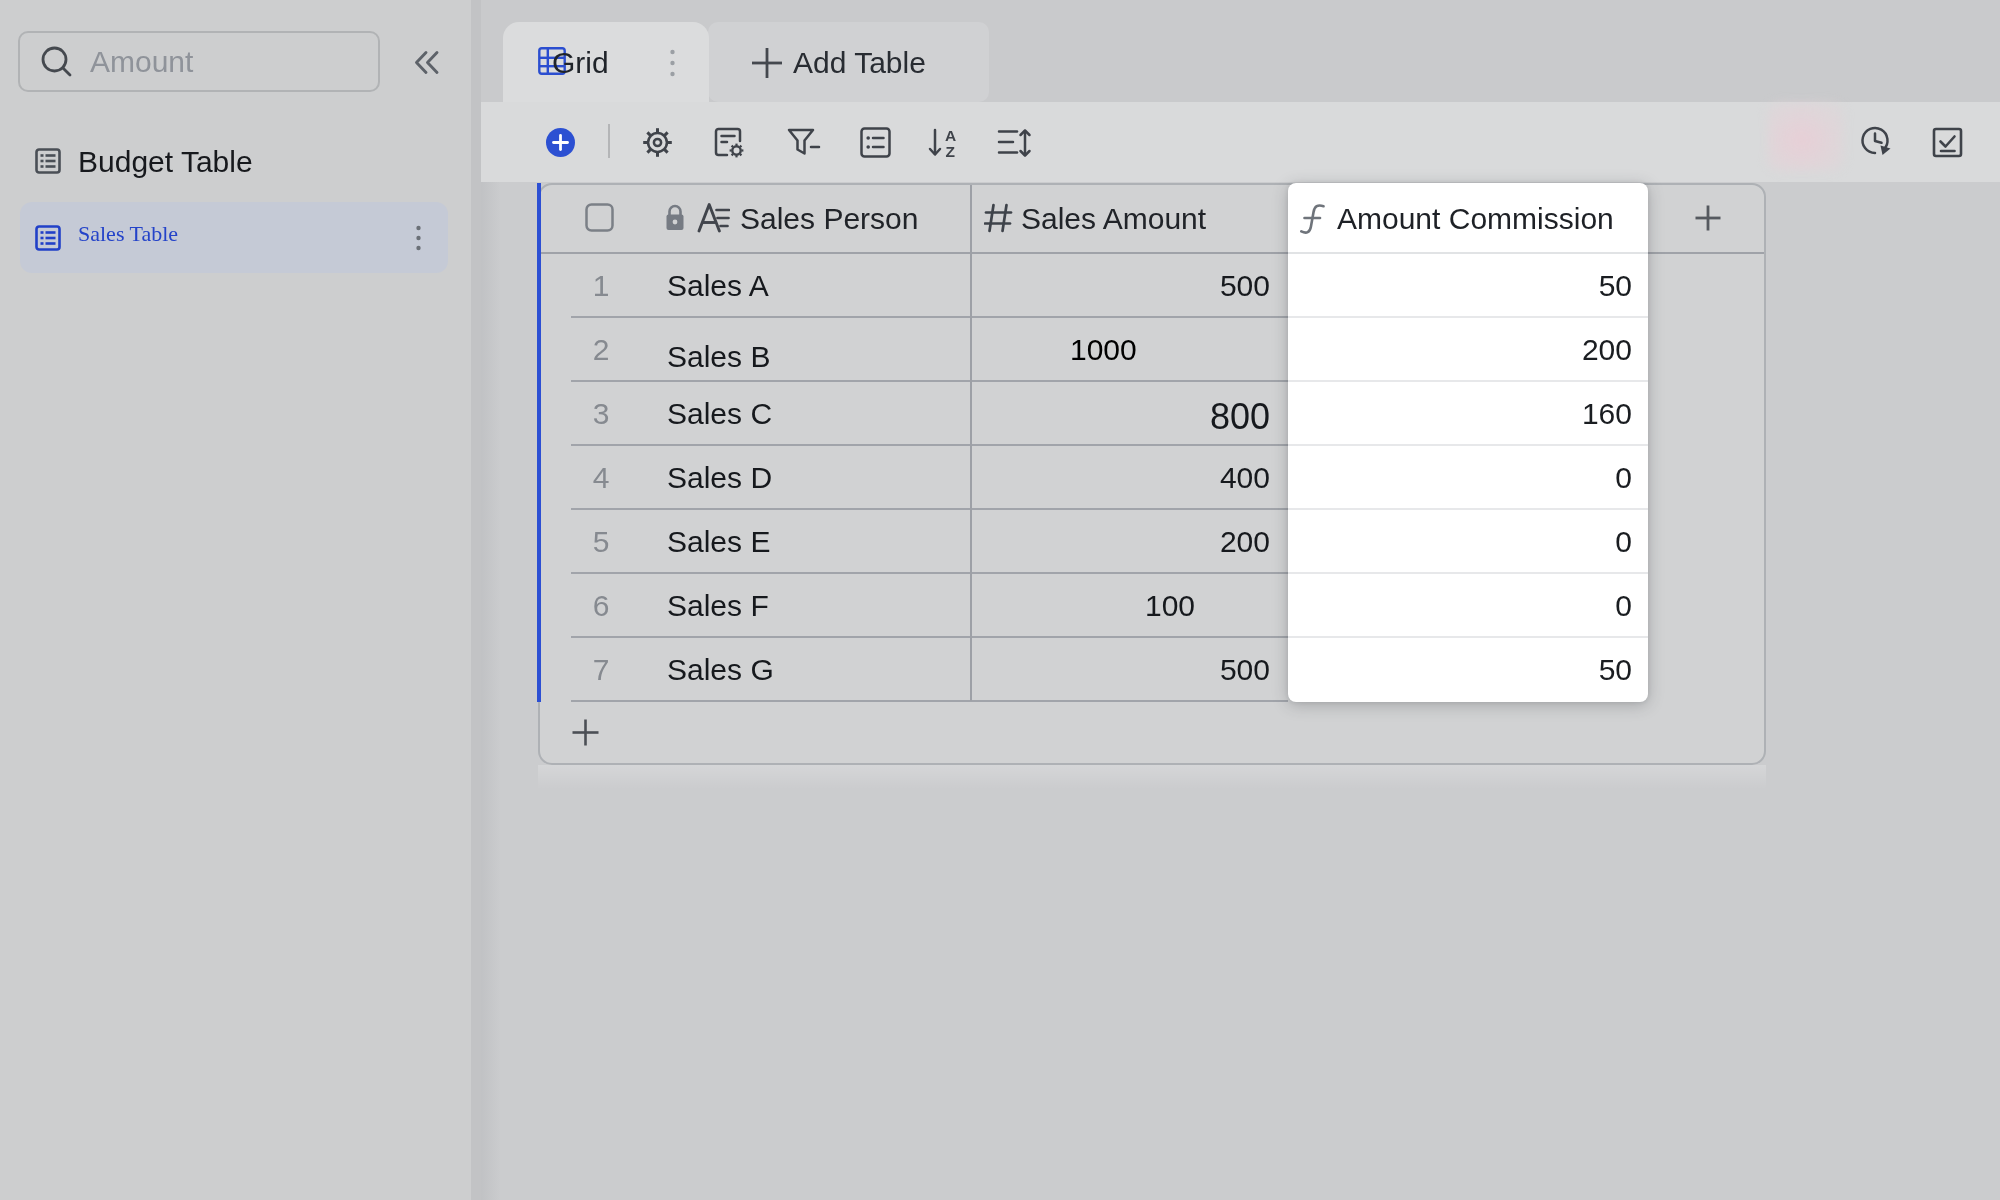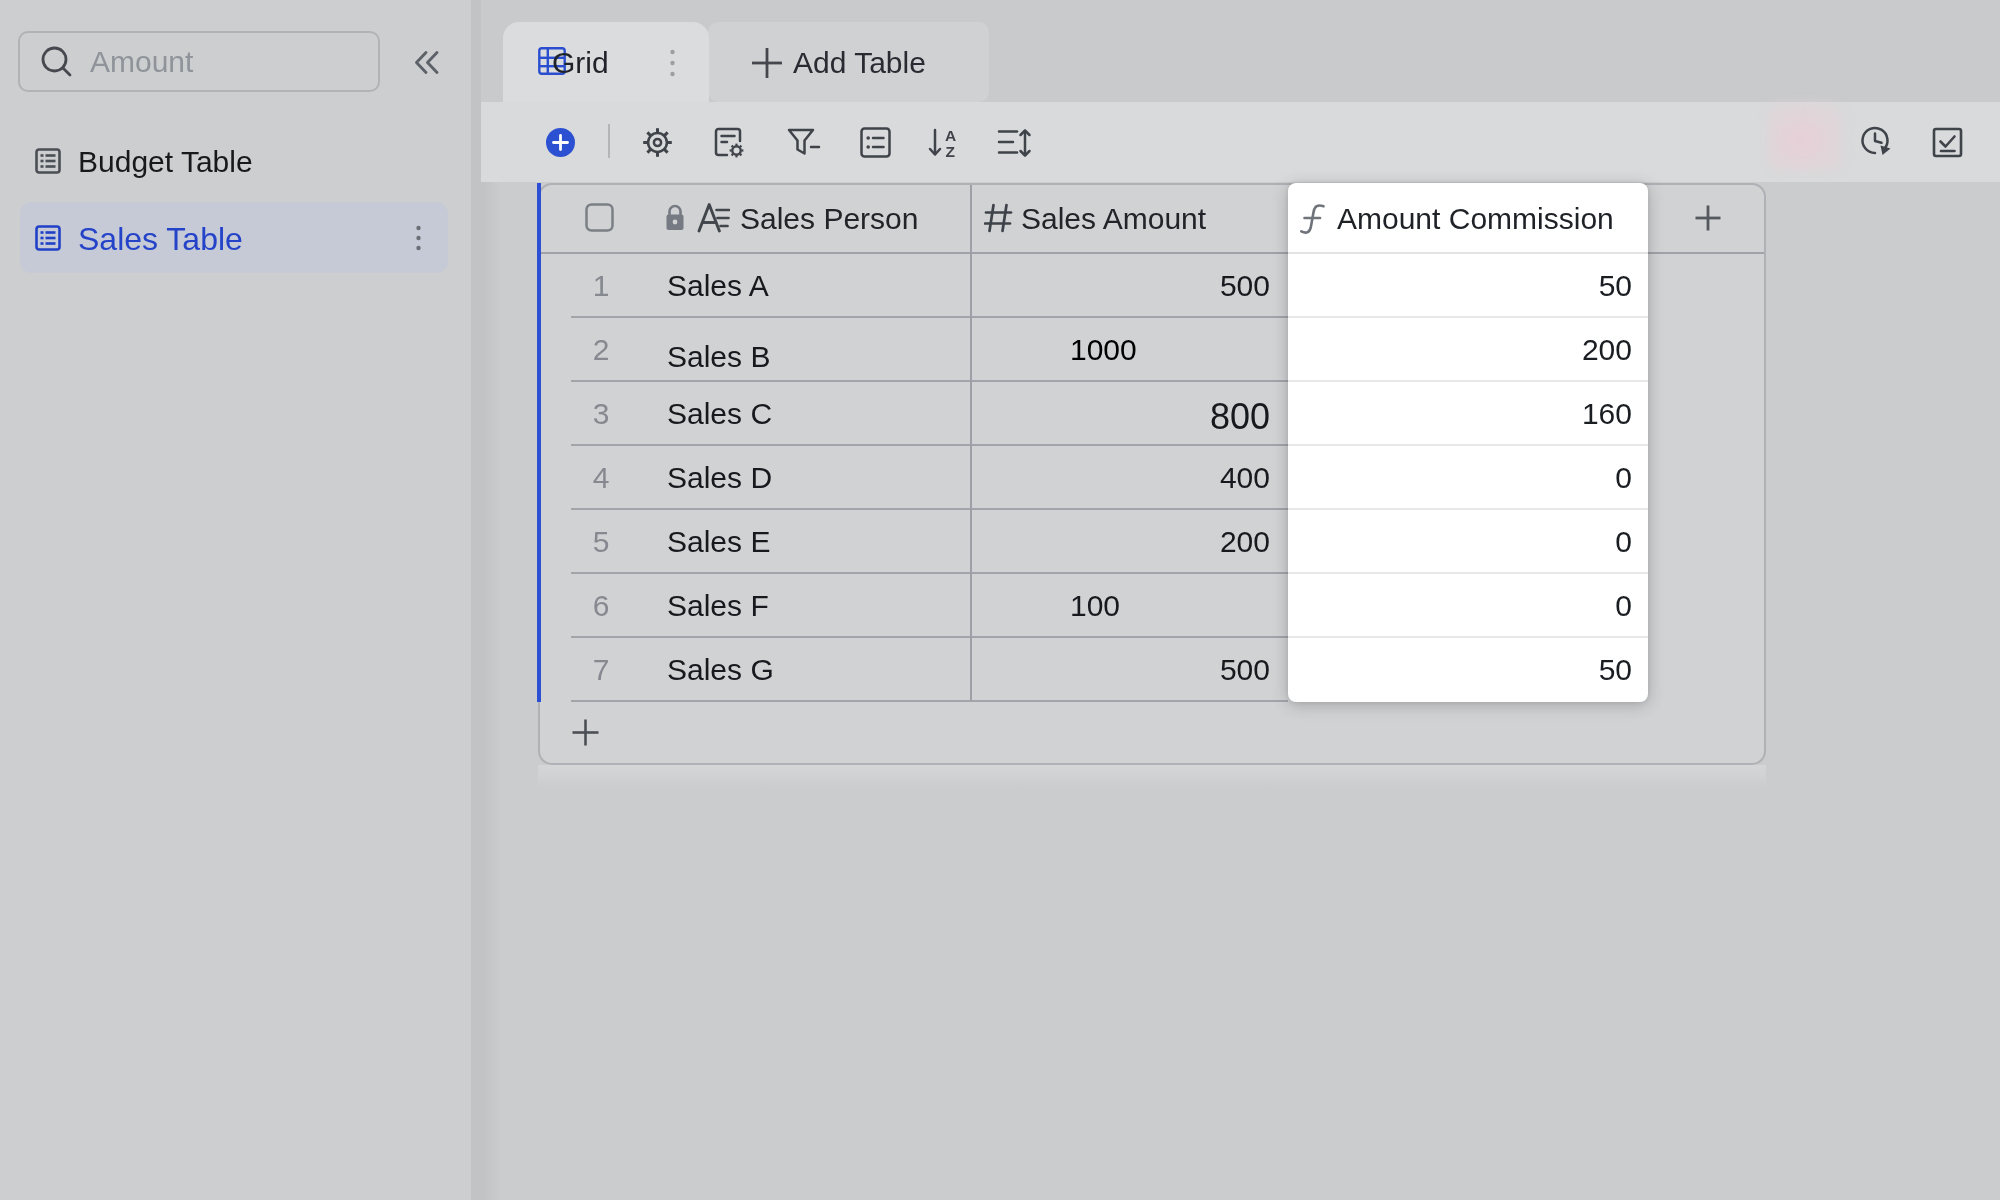--- a/index.html
+++ b/index.html
@@ -41,21 +41,21 @@
 <div class="abs" style="left:20px;top:202px;width:428px;height:71px;background:#c5cad6;border-radius:12px;"></div>
 <svg class="abs" style="left:35px;top:225px;" width="26" height="26" viewBox="0 0 26 26" fill="none">
   <rect x="1.5" y="1.5" width="23" height="23" rx="2.5" stroke="#2140c8" stroke-width="2.6"></rect>
   <rect x="5.5" y="6.2" width="3" height="2.6" fill="#2140c8"></rect>
   <rect x="5.5" y="11.7" width="3" height="2.6" fill="#2140c8"></rect>
   <rect x="5.5" y="17.2" width="3" height="2.6" fill="#2140c8"></rect>
   <rect x="10.5" y="6.2" width="10" height="2.6" fill="#2140c8"></rect>
   <rect x="10.5" y="11.7" width="10" height="2.6" fill="#2140c8"></rect>
   <rect x="10.5" y="17.2" width="10" height="2.6" fill="#2140c8"></rect>
 </svg>
-<div class="txt" style="left:78px;top:223px;font-size:32px;color:#2443c9;">Sales Table</div>
+<div class="txt" style="left:78px;top:223px;font-size:22px;color:#2443c9;font-family:Liberation Serif, serif;">Sales Table</div>
 <svg class="abs" style="left:414px;top:224px;" width="10" height="28" viewBox="0 0 10 28" fill="#6b7077">
   <circle cx="4.5" cy="4" r="2.2"></circle>
   <circle cx="4.5" cy="14" r="2.2"></circle>
   <circle cx="4.5" cy="24" r="2.2"></circle>
 </svg>
 
 <div class="abs" style="left:481px;top:0;width:1519px;height:102px;background:#c9cacc;"></div>
 <div class="abs" style="left:708px;top:22px;width:281px;height:80px;background:#d0d1d3;border-radius:10px;"></div>
 <div class="abs" style="left:503px;top:22px;width:206px;height:80px;background:#dbdcdd;border-radius:16px 16px 0 0;"></div>
 
@@ -249,21 +249,21 @@
 <div class="txt" style="left:667px;top:462.5px;font-size:30px;color:#16191d;">Sales D</div>
 <div class="txt" style="left:667px;top:526.5px;font-size:30px;color:#16191d;">Sales E</div>
 <div class="txt" style="left:667px;top:590.5px;font-size:30px;color:#16191d;">Sales F</div>
 <div class="txt" style="left:667px;top:654.5px;font-size:30px;color:#16191d;">Sales G</div>
 
 <div class="txt" style="left:1070px;top:270.5px;width:200px;text-align:right;font-size:30px;color:#16191d;">500</div>
 <div class="txt" style="left:1070px;top:334.5px;width:200px;text-align:left;font-size:30px;color:#000000;">1000</div>
 <div class="txt" style="left:1070px;top:398.5px;width:200px;text-align:right;font-size:36px;color:#16191d;">800</div>
 <div class="txt" style="left:1070px;top:462.5px;width:200px;text-align:right;font-size:30px;color:#16191d;">400</div>
 <div class="txt" style="left:1070px;top:526.5px;width:200px;text-align:right;font-size:30px;color:#16191d;">200</div>
-<div class="txt" style="left:1070px;top:590.5px;width:200px;text-align:left;font-size:30px;color:#16191d;">100</div>
+<div class="txt" style="left:1070px;top:590.5px;width:200px;text-align:center;font-size:30px;color:#16191d;">100</div>
 <div class="txt" style="left:1070px;top:654.5px;width:200px;text-align:right;font-size:30px;color:#16191d;">500</div>
 
 <div class="txt" style="left:1432px;top:270.5px;width:200px;text-align:right;font-size:30px;color:#1a1d21;">50</div>
 <div class="txt" style="left:1432px;top:334.5px;width:200px;text-align:right;font-size:30px;color:#1a1d21;">200</div>
 <div class="txt" style="left:1432px;top:398.5px;width:200px;text-align:right;font-size:30px;color:#1a1d21;">160</div>
 <div class="txt" style="left:1432px;top:462.5px;width:200px;text-align:right;font-size:30px;color:#1a1d21;">0</div>
 <div class="txt" style="left:1432px;top:526.5px;width:200px;text-align:right;font-size:30px;color:#1a1d21;">0</div>
 <div class="txt" style="left:1432px;top:590.5px;width:200px;text-align:right;font-size:30px;color:#1a1d21;">0</div>
 <div class="txt" style="left:1432px;top:654.5px;width:200px;text-align:right;font-size:30px;color:#1a1d21;">50</div>
 

